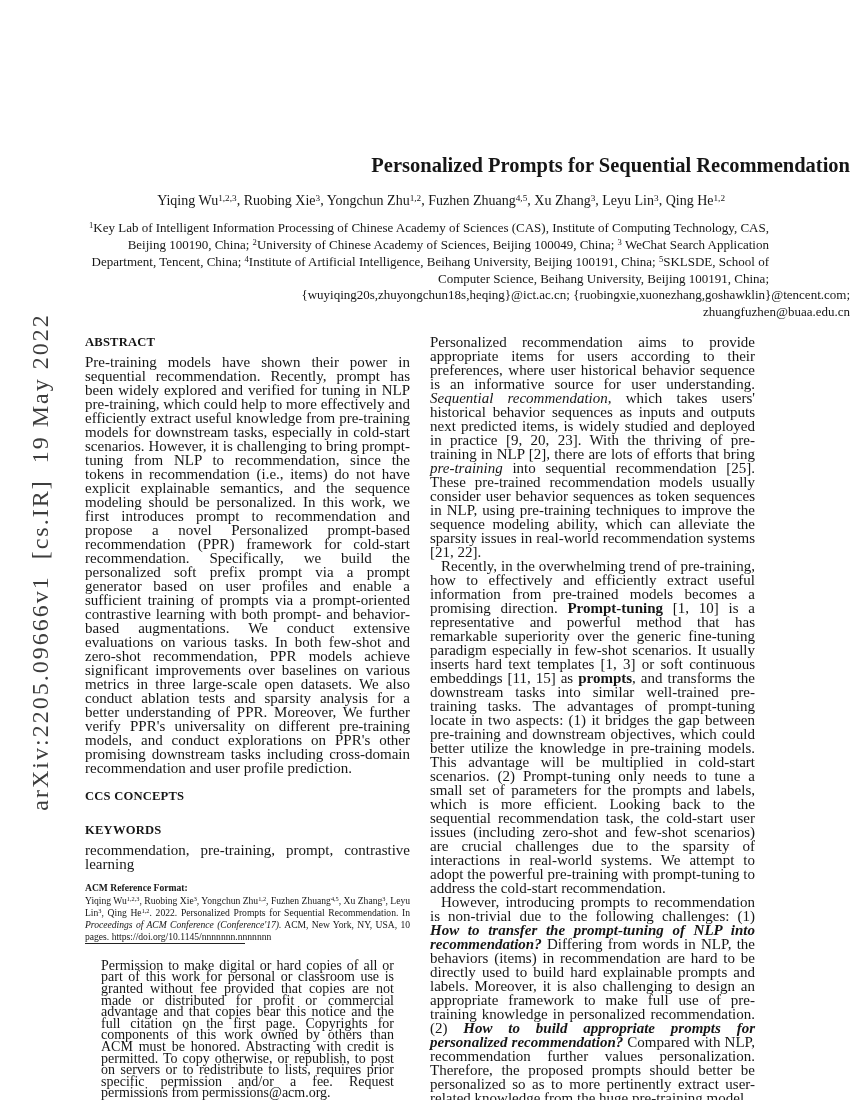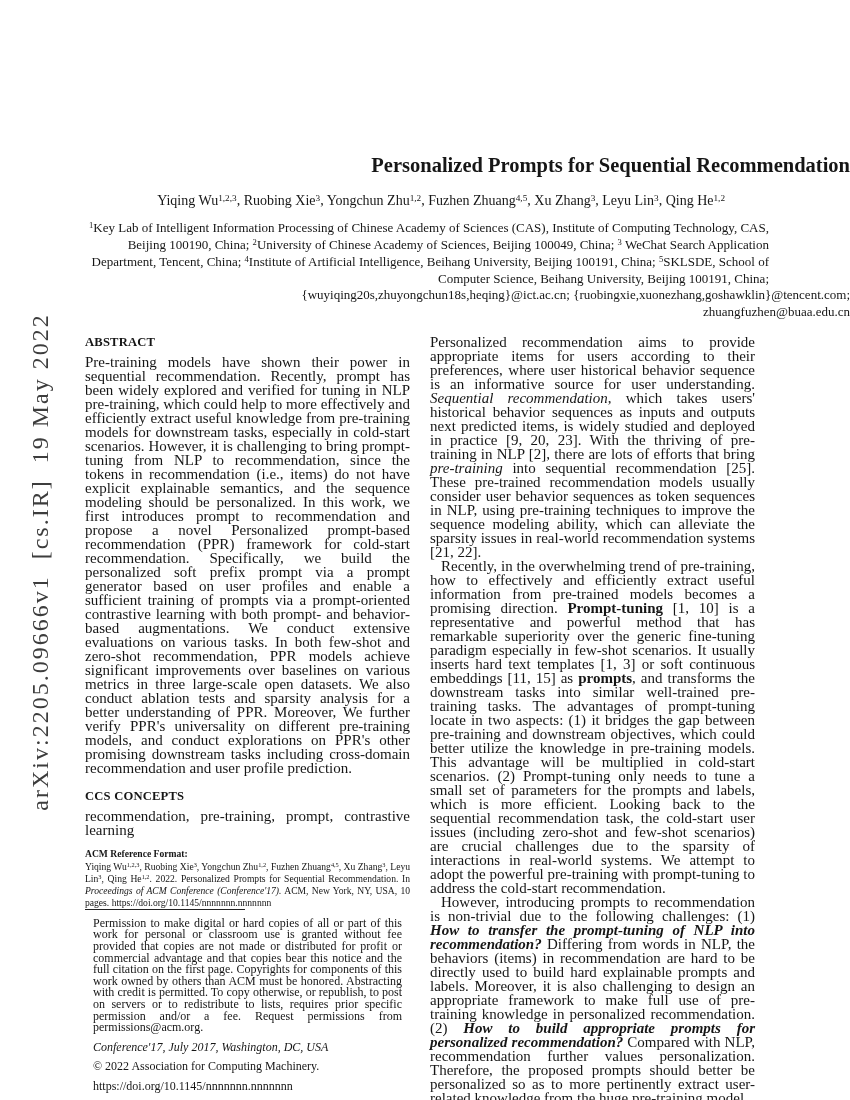--- a/index.html
+++ b/index.html
@@ -13,21 +13,21 @@
   .columns{display:flex;gap:20px;padding:0 85px;margin-top:14px;height:708px;}
   .col{width:325px;display:flex;flex-direction:column;}
   .sec{font-size:12.6px;font-weight:700;margin:14px 0 5px 0;letter-spacing:0.2px;}
   .col > .sec:first-child{margin-top:0;}
   .body-text{font-size:15px;line-height:14px;text-align:justify;margin:0;}
   .indent{text-indent:11px;}
   .small-text{font-size:9.6px;line-height:11.9px;text-align:justify;margin:0;}
   .ref-heading{font-size:9.6px;line-height:11.9px;font-weight:700;margin:11px 0 1px 0;}
   .footer-block{margin-top:auto;}
   .footnote-rule{width:160px;height:0;border-top:1px solid #222222;margin-bottom:5px;}
-  .tiny-text{font-size:12px;line-height:11.6px;text-align:justify;margin:8px;}
+  .tiny-text{font-size:14px;line-height:11.6px;text-align:justify;margin:16px;}
   .italic{font-style:italic;}
   sup{font-size:66%;line-height:0;position:relative;top:-0.42em;vertical-align:baseline;}
 </style>
 </head>
 <body>
 
 <div class="page">
 
   <div class="arxiv-label">arXiv:2205.09666v1  [cs.IR]  19 May 2022</div>
 
@@ -40,20 +40,21 @@
   </header>
 
   <div class="columns">
 
     <div class="col">
       <h2 class="sec">ABSTRACT</h2>
       <p class="body-text">Pre-training models have shown their power in sequential recommendation. Recently, prompt has been widely explored and verified for tuning in NLP pre-training, which could help to more effectively and efficiently extract useful knowledge from pre-training models for downstream tasks, especially in cold-start scenarios. However, it is challenging to bring prompt-tuning from NLP to recommendation, since the tokens in recommendation (i.e., items) do not have explicit explainable semantics, and the sequence modeling should be personalized. In this work, we first introduces prompt to recommendation and propose a novel Personalized prompt-based recommendation (PPR) framework for cold-start recommendation. Specifically, we build the personalized soft prefix prompt via a prompt generator based on user profiles and enable a sufficient training of prompts via a prompt-oriented contrastive learning with both prompt- and behavior- based augmentations. We conduct extensive evaluations on various tasks. In both few-shot and zero-shot recommendation, PPR models achieve significant improvements over baselines on various metrics in three large-scale open datasets. We also conduct ablation tests and sparsity analysis for a better understanding of PPR. Moreover, We further verify PPR's universality on different pre-training models, and conduct explorations on PPR's other promising downstream tasks including cross-domain recommendation and user profile prediction.</p>
 
       <h2 class="sec">CCS CONCEPTS</h2>
 
+      <h2 class="sec">KEYWORDS</h2>
       <p class="body-text">recommendation, pre-training, prompt, contrastive learning</p>
 
       <p class="ref-heading">ACM Reference Format:</p>
       <p class="small-text">Yiqing Wu<sup>1,2,3</sup>, Ruobing Xie<sup>3</sup>, Yongchun Zhu<sup>1,2</sup>, Fuzhen Zhuang<sup>4,5</sup>, Xu Zhang<sup>3</sup>, Leyu Lin<sup>3</sup>, Qing He<sup>1,2</sup>. 2022. Personalized Prompts for Sequential Recommendation. In <i>Proceedings of ACM Conference (Conference'17).</i> ACM, New York, NY, USA, 10 pages. https://doi.org/10.1145/nnnnnnn.nnnnnnn</p>
 
       <div class="footer-block">
         <div class="footnote-rule"></div>
         <p class="tiny-text">Permission to make digital or hard copies of all or part of this work for personal or classroom use is granted without fee provided that copies are not made or distributed for profit or commercial advantage and that copies bear this notice and the full citation on the first page. Copyrights for components of this work owned by others than ACM must be honored. Abstracting with credit is permitted. To copy otherwise, or republish, to post on servers or to redistribute to lists, requires prior specific permission and/or a fee. Request permissions from permissions@acm.org.</p>
         <p class="tiny-text italic">Conference'17, July 2017, Washington, DC, USA</p>
         <p class="tiny-text">© 2022 Association for Computing Machinery.</p>

